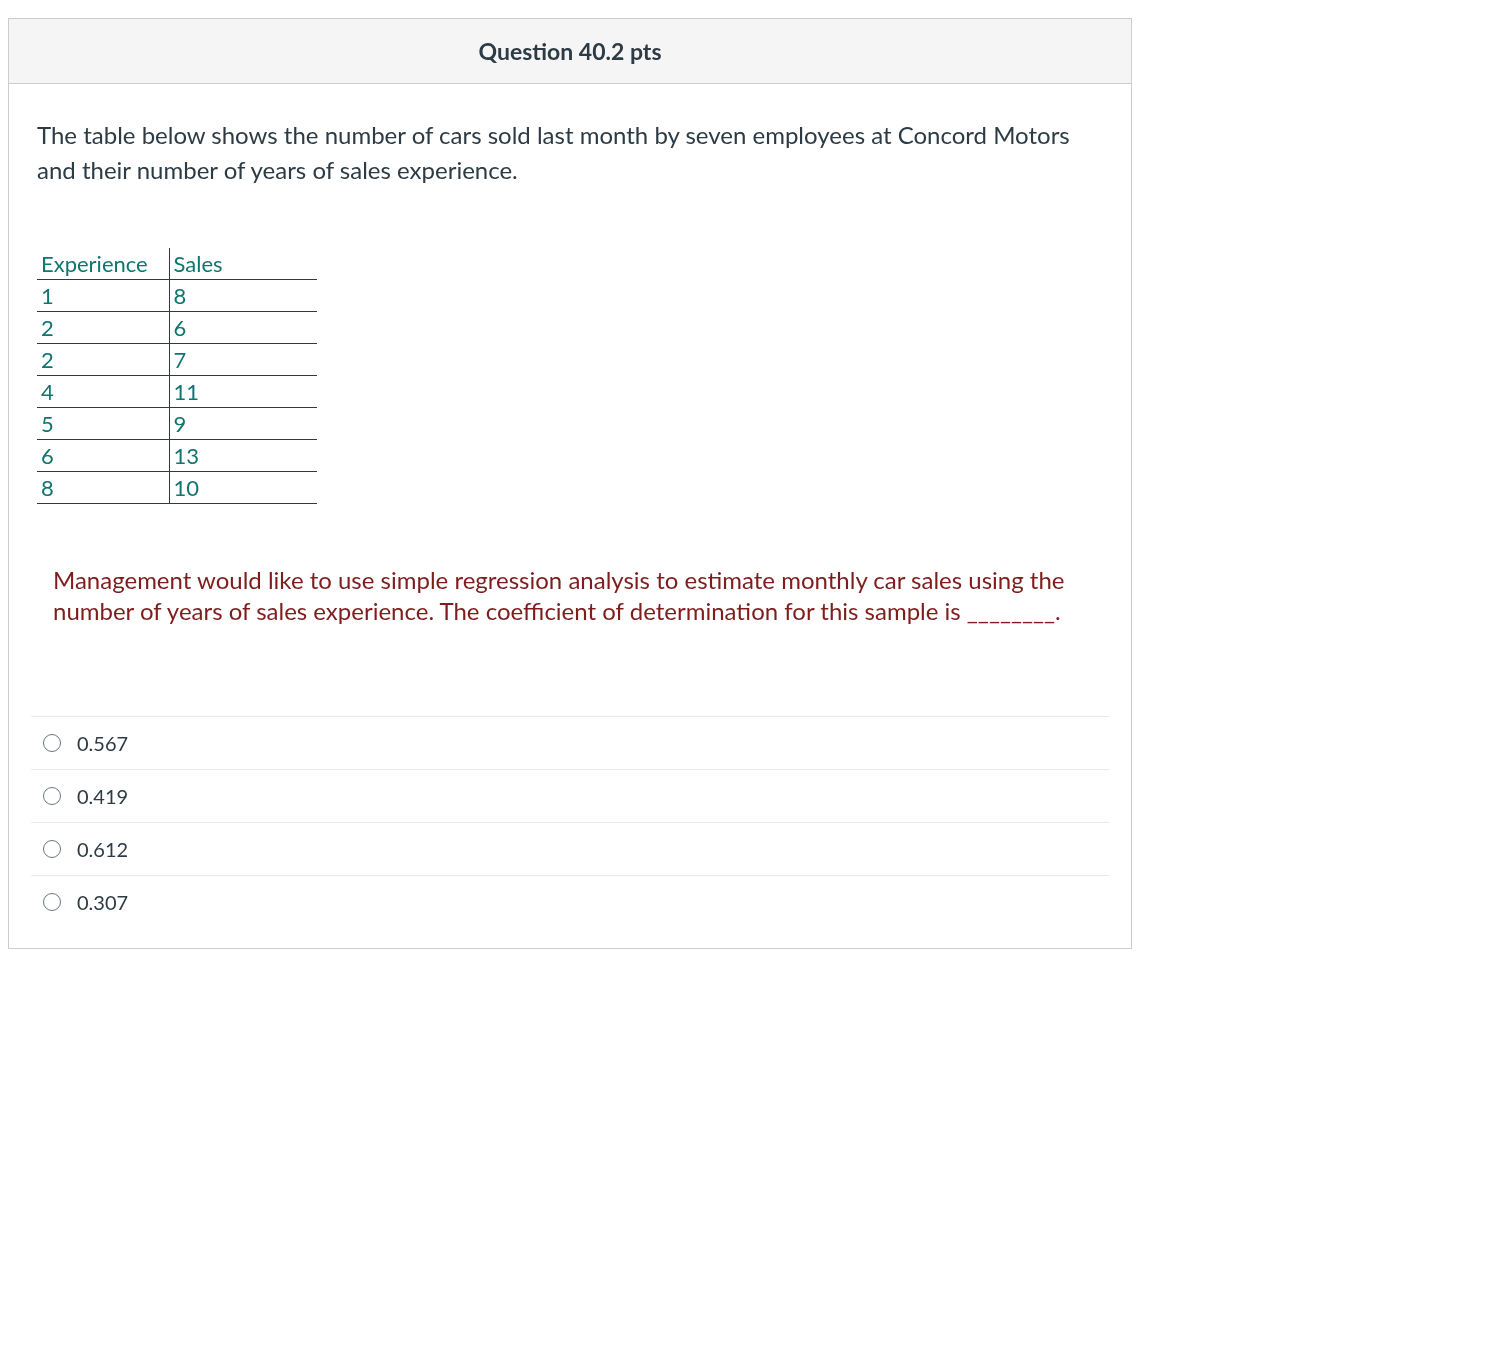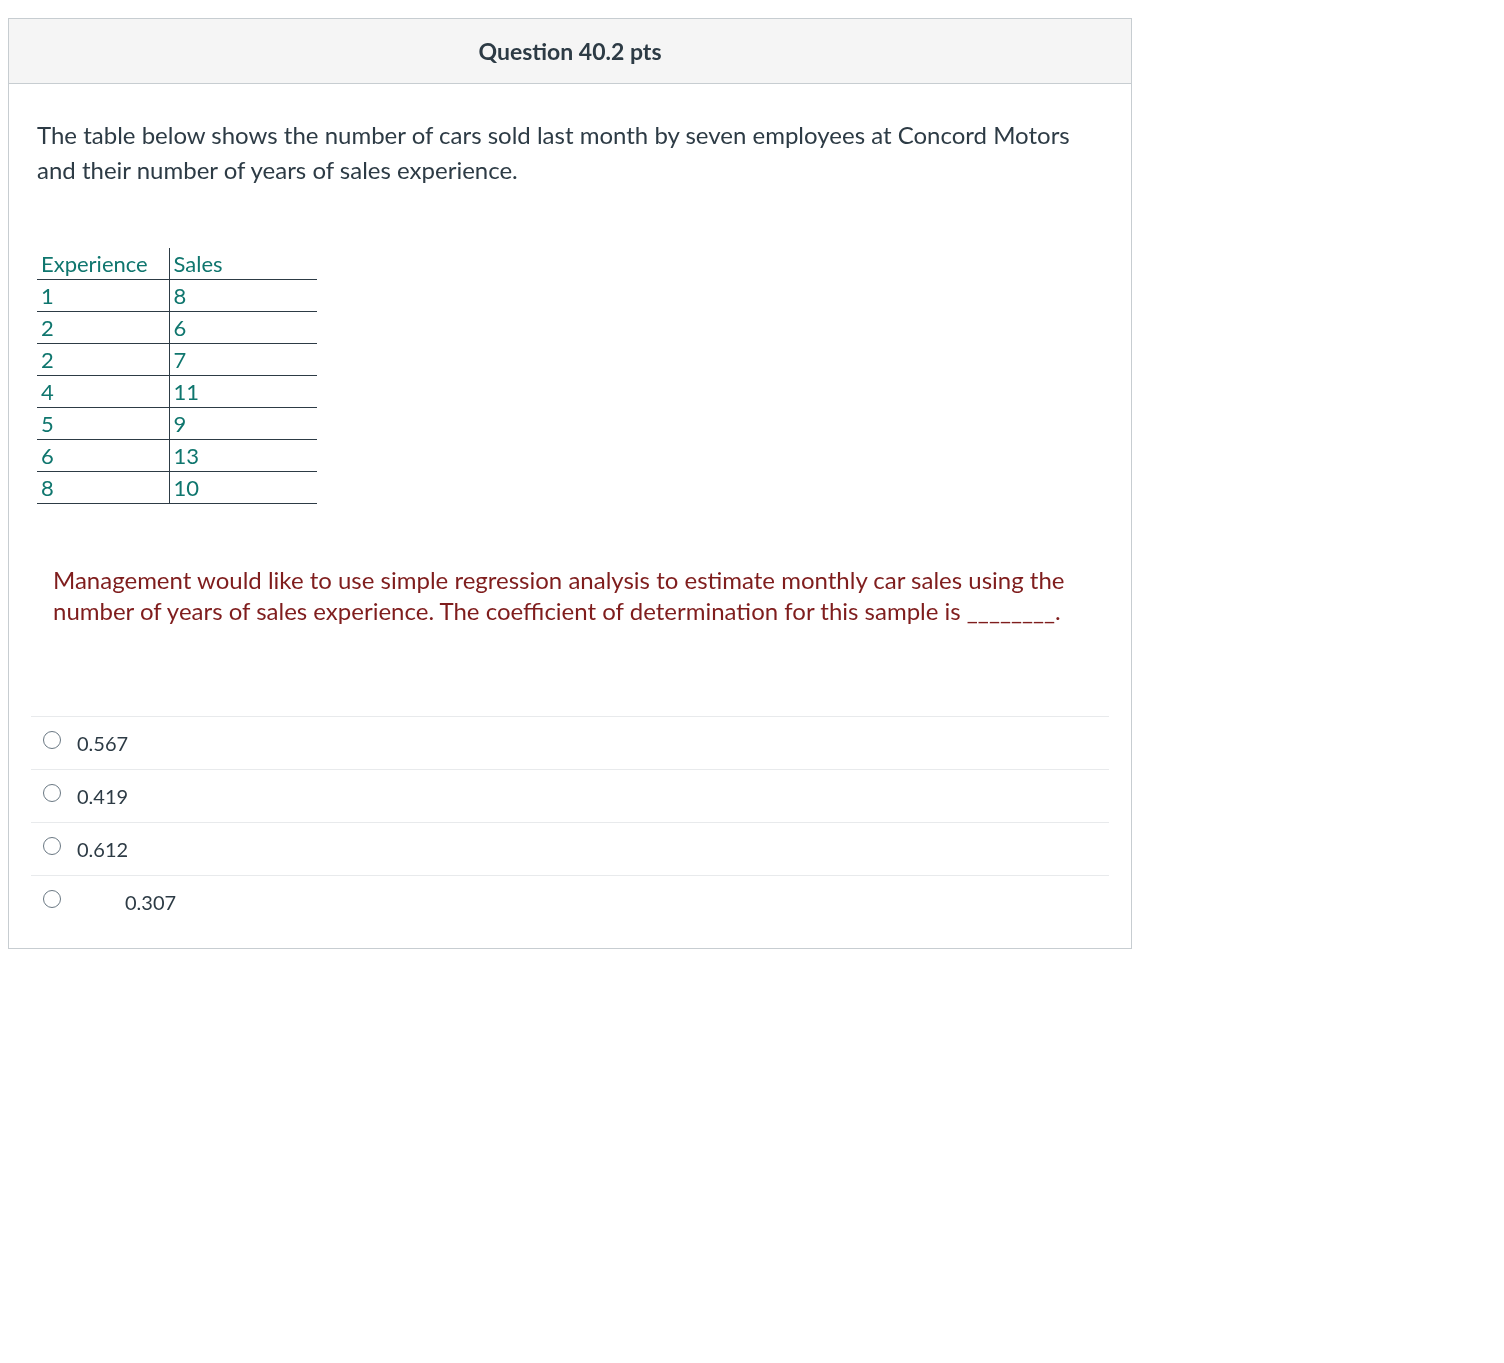--- a/index.html
+++ b/index.html
@@ -71,32 +71,32 @@
     line-height: 1.3;
     color: #7f1d1d;
     margin: 0 0 90px 16px;
     font-weight: 400;
   }
   .answers {
     margin: 0 -6px 0 -6px;
   }
   .answer-row {
     display: flex;
+    align-items: center;
     padding: 14px 8px 14px 10px;
     border-bottom: 1px solid #e8eaec;
     font-size: 20px;
     color: #2d3b45;
     cursor: pointer;
   }
   .answer-row:first-child {
     border-top: 1px solid #e8eaec;
   }
   .answer-row:last-child {
     border-bottom: none;
-    gap: 48px;
   }
   .answer-row input[type="radio"] {
     appearance: none;
     -webkit-appearance: none;
     width: 18px;
     height: 18px;
     border: 1.6px solid #6a7883;
     border-radius: 50%;
     margin: 0 16px 0 2px;
     background: #fff;

